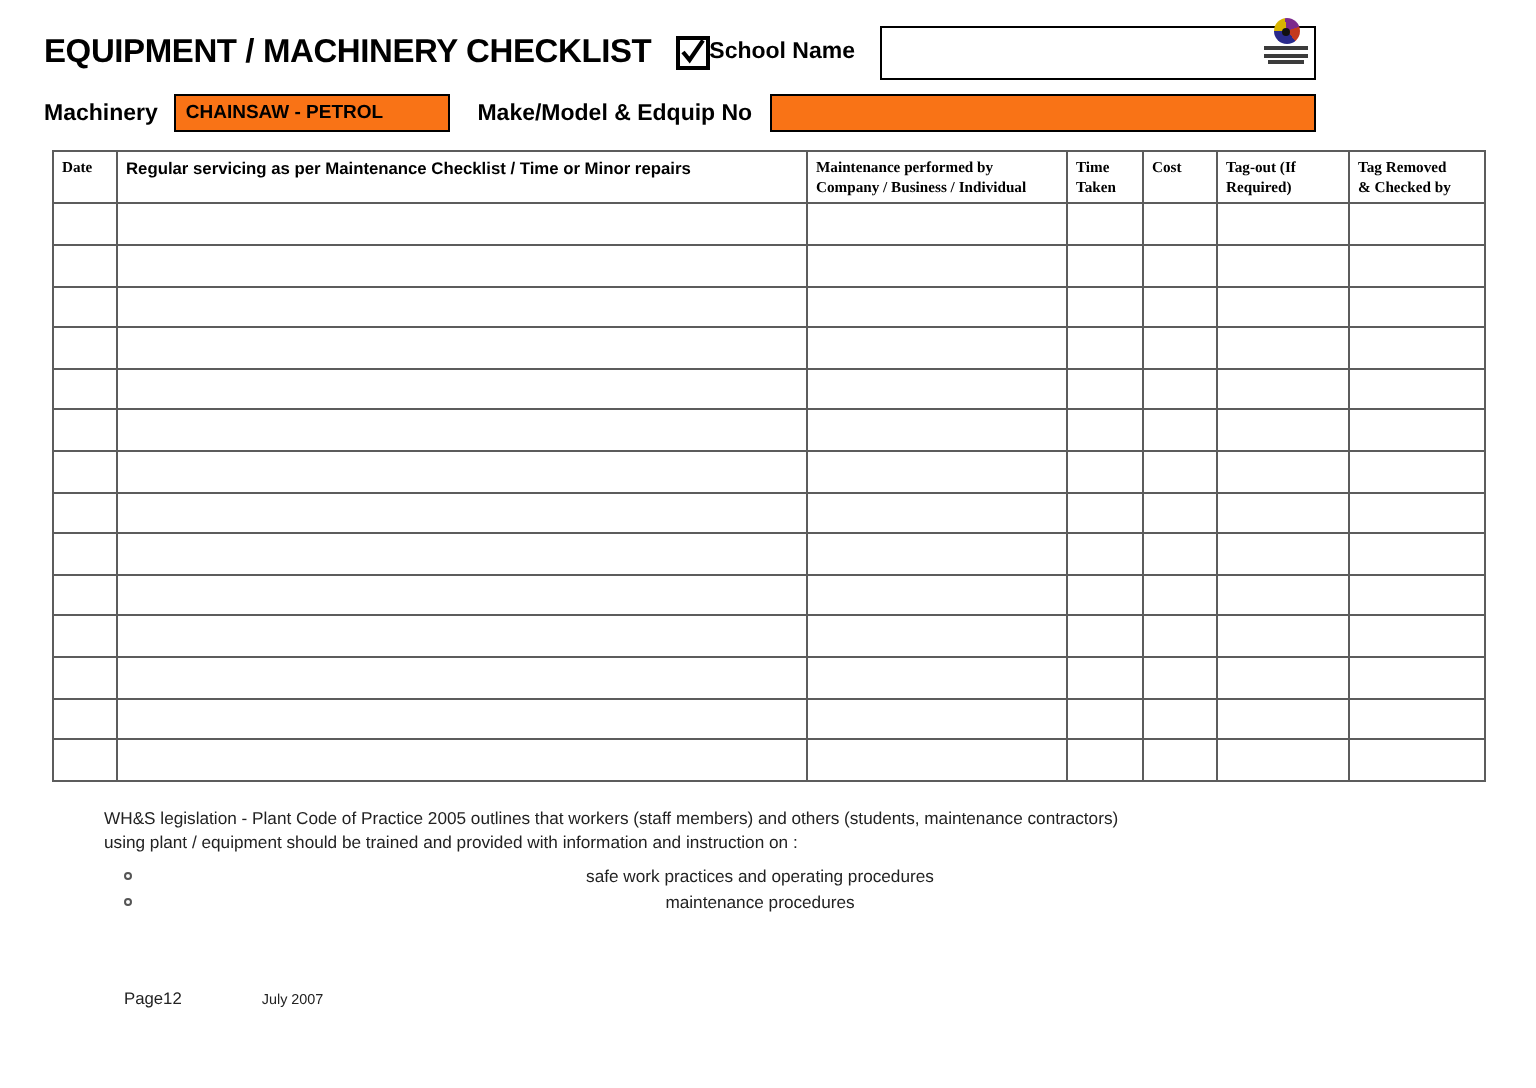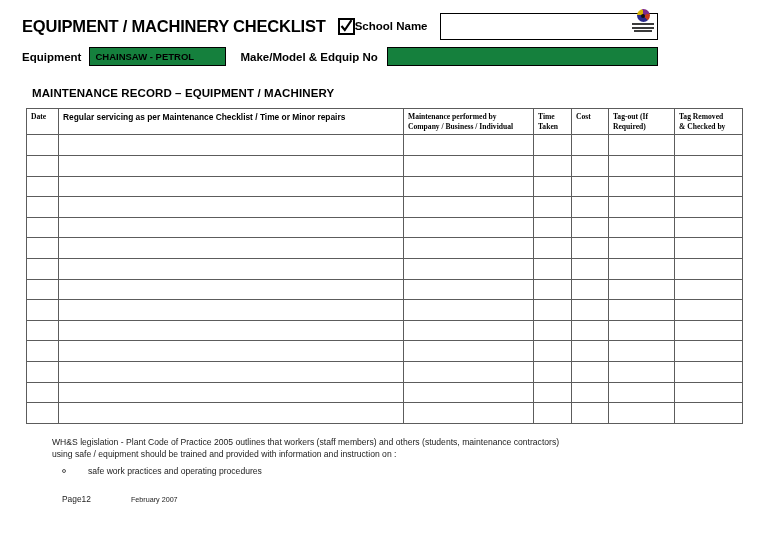--- a/index.html
+++ b/index.html
@@ -134,21 +134,21 @@
   }
   .form-label {
     font-size: 11.5px;
     font-weight: bold;
     white-space: nowrap;
   }
   .form-field {
     border: 1.4px solid #000;
     height: 19px;
     box-sizing: border-box;
-    background: #15803d;
+    background: #f97316;
     font-size: 9.5px;
     font-weight: bold;
     font-family: "Liberation Sans", sans-serif;
     display: flex;
     align-items: center;
     padding: 0 5px;
     color: #000;
     overflow: hidden;
     white-space: nowrap;
   }
@@ -226,20 +226,21 @@
     margin: 4px 0 0 62px;
     padding: 0;
     list-style: none;
     font-size: 8.6px;
     line-height: 1.55;
     color: #222;
   }
   .bullets li {
     position: relative;
     padding-left: 26px;
+    text-align: center;
   }
   .bullets li::before {
     content: "";
     position: absolute;
     left: 0;
     top: 4px;
     width: 4px;
     height: 4px;
     border: 1px solid #555;
     border-radius: 50%;
@@ -285,29 +286,28 @@
     <div class="logo">
       <div class="logo-emblem"></div>
       <div class="logo-lines">
         <i></i>
           <i></i>
           <i></i>
       </div>
     </div>
 
     <div class="form-row">
-      <span class="form-label">Equipment</span>
+      <span class="form-label">Machinery</span>
       <div class="form-field f-equipment">CHAINSAW -  PETROL</div>
       <span class="form-label gap-makemodel">Make/Model &amp; Edquip No</span>
       <div class="form-field f-makemodel"></div>
     </div>
 
   </div>
 
-  <div class="section-title">MAINTENANCE RECORD – EQUIPMENT / MACHINERY</div>
 
   <div class="table-wrap">
     <table class="record">
       <colgroup>
         <col class="c-date">
           <col class="c-desc">
           <col class="c-perf">
         <col class="c-time">
           <col class="c-cost">
           <col class="c-tagout">
@@ -462,24 +462,25 @@
             <td></td>
             <td></td>
             <td></td>
           </tr>
         </tbody>
     </table>
   </div>
 
   <div class="notes">
     <p>WH&amp;S legislation - Plant Code of Practice 2005 outlines that workers (staff members) and others (students, maintenance contractors)</p>
-    <p>using safe / equipment should be trained and provided with information and instruction on :</p>
+    <p>using plant / equipment should be trained and provided with information and instruction on :</p>
   </div>
   <ul class="bullets" id="note-bullets">
       <li>safe work practices and operating procedures</li>
+      <li>maintenance procedures</li>
     </ul>
 
   <div class="footer">
     <div class="f-page">Page12</div>
-    <div class="f-date">February 2007</div>
+    <div class="f-date">July 2007</div>
   </div>
 
 </div>
 
 </body></html>

